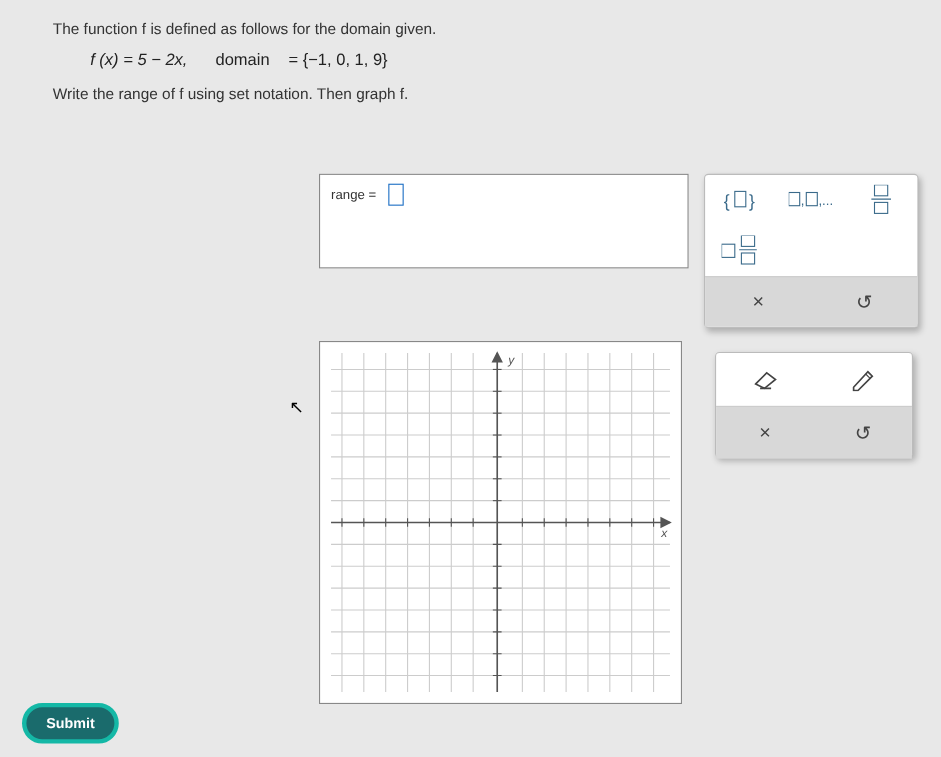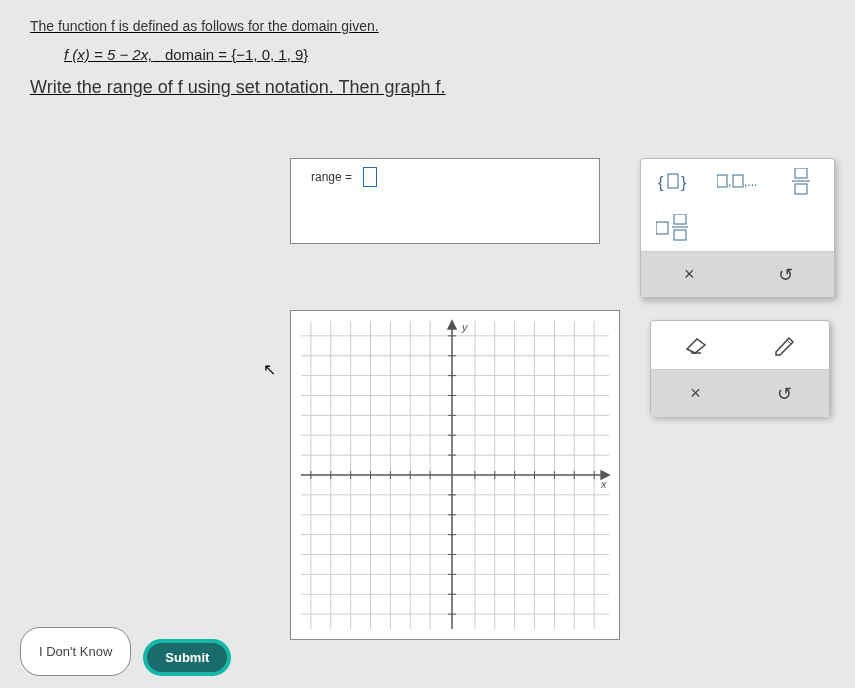--- a/index.html
+++ b/index.html
@@ -3,31 +3,31 @@
 <meta charset="utf-8">
 <style>
 * { box-sizing: border-box; margin: 0; padding: 0; }
 body {
   width: 855px; height: 688px;
   background: #e8e8e8;
   font-family: Arial, sans-serif;
   position: relative;
   overflow: hidden;
 }
-.content { padding: 18px 30px 0 30px; text-decoration: underline; }
+.content { padding: 18px 30px 0 48px; }
 .prob-text { font-size: 14px; color: #333; margin-bottom: 12px; }
 .formula { font-size: 15px; color: #222; margin: 8px 0 14px 34px; font-style: italic; }
-.formula .n { font-style: normal; }
-.instr { font-size: 18px; color: #333; margin-bottom: 18px; }
+.formula .n { font-style: normal; margin-left: 13px; }
+.instr { font-size: 14px; color: #333; margin-bottom: 18px; }
 
 .answer-box {
   position: absolute; left: 290px; top: 158px;
-  width: 310px; height: 86px;
+  width: 336px; height: 86px;
   border: 1px solid #888; background: #fff;
-  padding: 8px 20px;
+  padding: 8px 10px;
 }
 .answer-box .lbl { font-size: 12px; color: #333; display: inline-block; }
 .blank {
   display: inline-block; width: 14px; height: 20px;
   border: 1.5px solid #1a6dc4; margin-left: 6px; vertical-align: middle;
 }
 
 .palette {
   position: absolute; left: 640px; top: 158px;
   width: 195px; height: 140px;
@@ -237,15 +237,14 @@
   </div>
   <div class="trow bot">
     <div class="tbtn">×</div>
     <div class="tbtn">↺</div>
   </div>
 </div>
 
 <div class="cursor">↖</div>
 
 <div class="footer">
-  <button class="btn btn-outline">I Don't Know</button>
   <button class="btn btn-primary">Submit</button>
 </div>
 
 </body></html>

